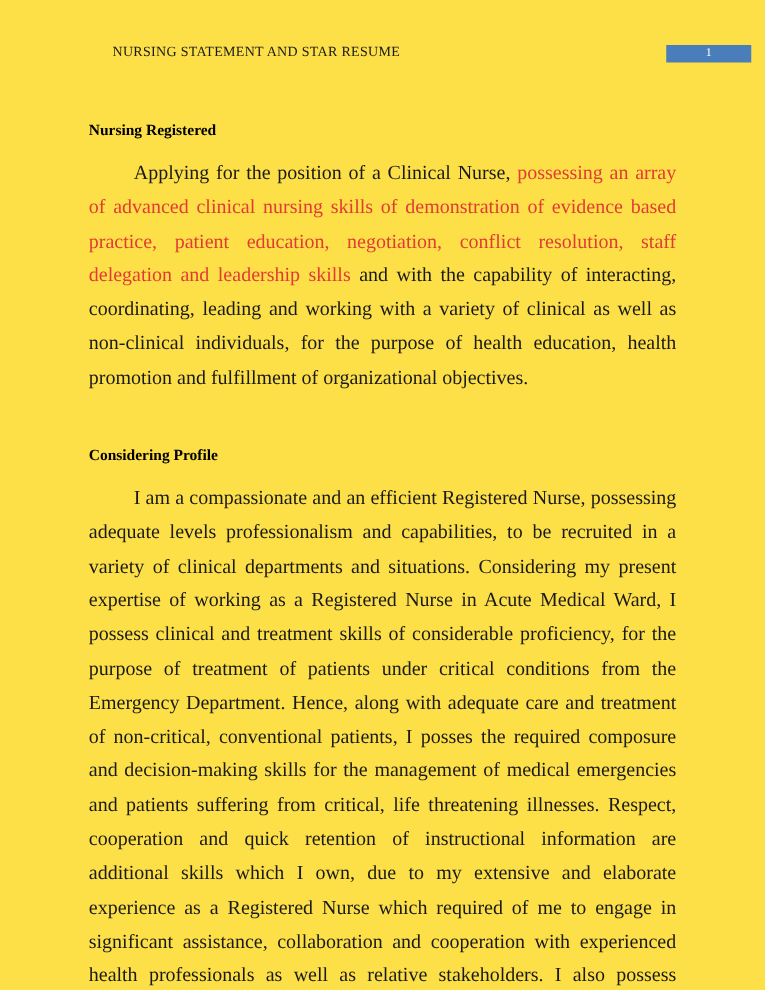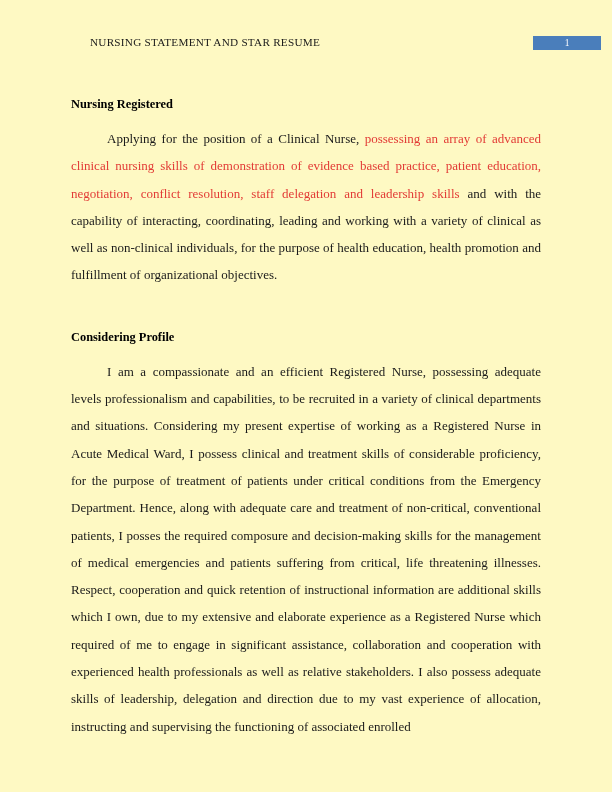--- a/index.html
+++ b/index.html
@@ -5,21 +5,21 @@
   html, body {
     margin: 0;
     padding: 0;
     background: #ffffff;
   }
 
   .page {
     position: relative;
     width: 612px;
     height: 792px;
-    background: #fef9c3;
+    background: #fde047;
     overflow: hidden;
     font-family: "Liberation Serif", "DejaVu Serif", serif;
     color: #000000;
     box-sizing: border-box;
   }
 
   
   .page-header {
     position: absolute;
     top: 34px;
@@ -80,21 +80,21 @@
 
   .section-block {
     margin: 0 0 40px 0;
   }
 
   .section-block:last-child {
     margin-bottom: 0;
   }
 
   .body-paragraph {
-    font-size: 13px;
+    font-size: 16px;
     line-height: 27.3px;
     text-align: justify;
     text-justify: inter-word;
     text-indent: 36px;
     margin: 0;
     color: #1a1a1a;
     hyphens: none;
   }
 
   .red-text {

